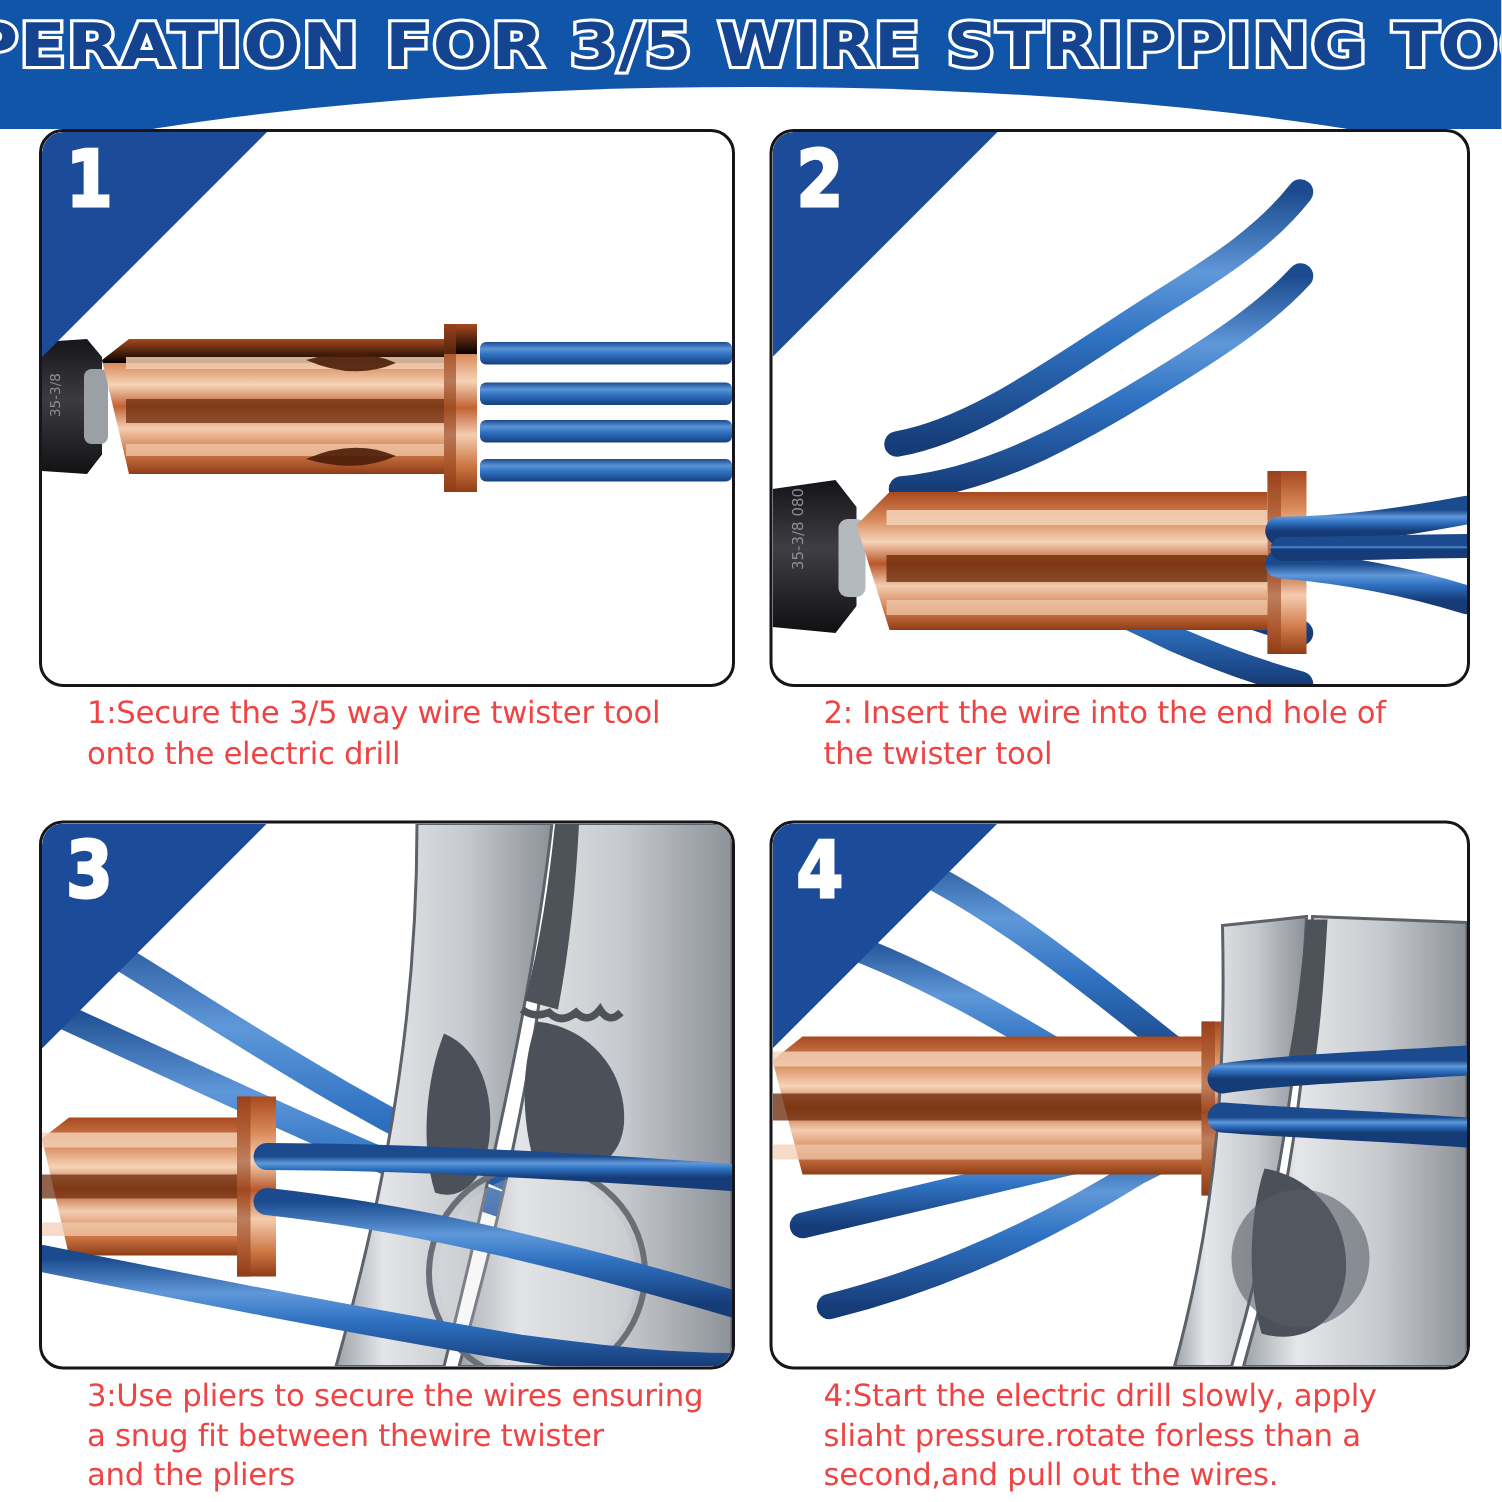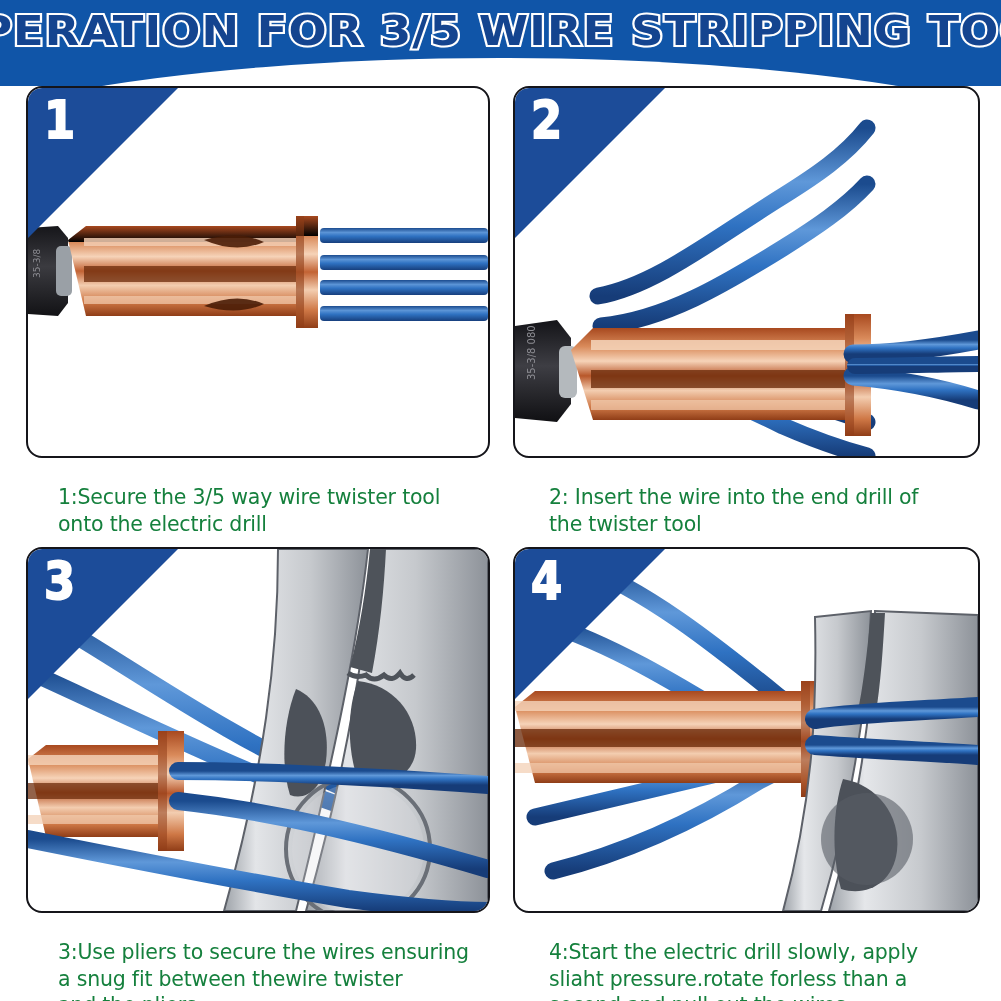--- a/index.html
+++ b/index.html
@@ -76,26 +76,26 @@
     transform:scaleX(.86);
     transform-origin:0 0;
   }
 
   
   .scene{position:absolute;inset:0;}
   .scene svg{display:block;width:100%;height:100%;}
 
   
   .caption{
-    margin-top:26px;
+    margin-top:4px;
     padding-left:32px;
     font-family:"DejaVu Sans", sans-serif;
     font-size:20.5px;
     line-height:1.30;
-    color:#15803d;
+    color:#ef4444;
     letter-spacing:-0.2px;
     white-space:pre-line;
   }
   .p2 .caption,.p4 .caption{padding-left:36px;}
 </style>
 </head>
 <body>
 
 <div class="banner">
   <div class="banner-title">OPERATION FOR 3/5 WIRE STRIPPING TOOL</div>
@@ -208,21 +208,21 @@
 
           <path d="M338 266 C380 266 420 260 463 252" stroke="url(#wir2)" stroke-width="19" fill="none" stroke-linecap="round"></path>
           <path d="M338 288 C385 292 425 300 463 312" stroke="url(#wir2)" stroke-width="19" fill="none" stroke-linecap="round"></path>
           <path d="M340 278 C390 278 430 276 463 276" stroke="url(#wir2)" stroke-width="16" fill="none" stroke-linecap="round"></path>
         </svg>
       </div>
       <div class="badge">
         <span class="badge-num">2</span>
       </div>
     </div>
-    <div class="caption">2: Insert the wire into the end drill of
+    <div class="caption">2: Insert the wire into the end hole of
 the twister tool</div>
   </div>
 
   <div class="panel-wrap p3">
     <div class="panel">
       <div class="scene">
         <svg viewBox="0 0 460 362" preserveAspectRatio="none" aria-hidden="true">
           <defs>
             <linearGradient id="cop3" x1="0" y1="0" x2="0" y2="1">
               <stop offset="0%" stop-color="#a8491f"></stop>

